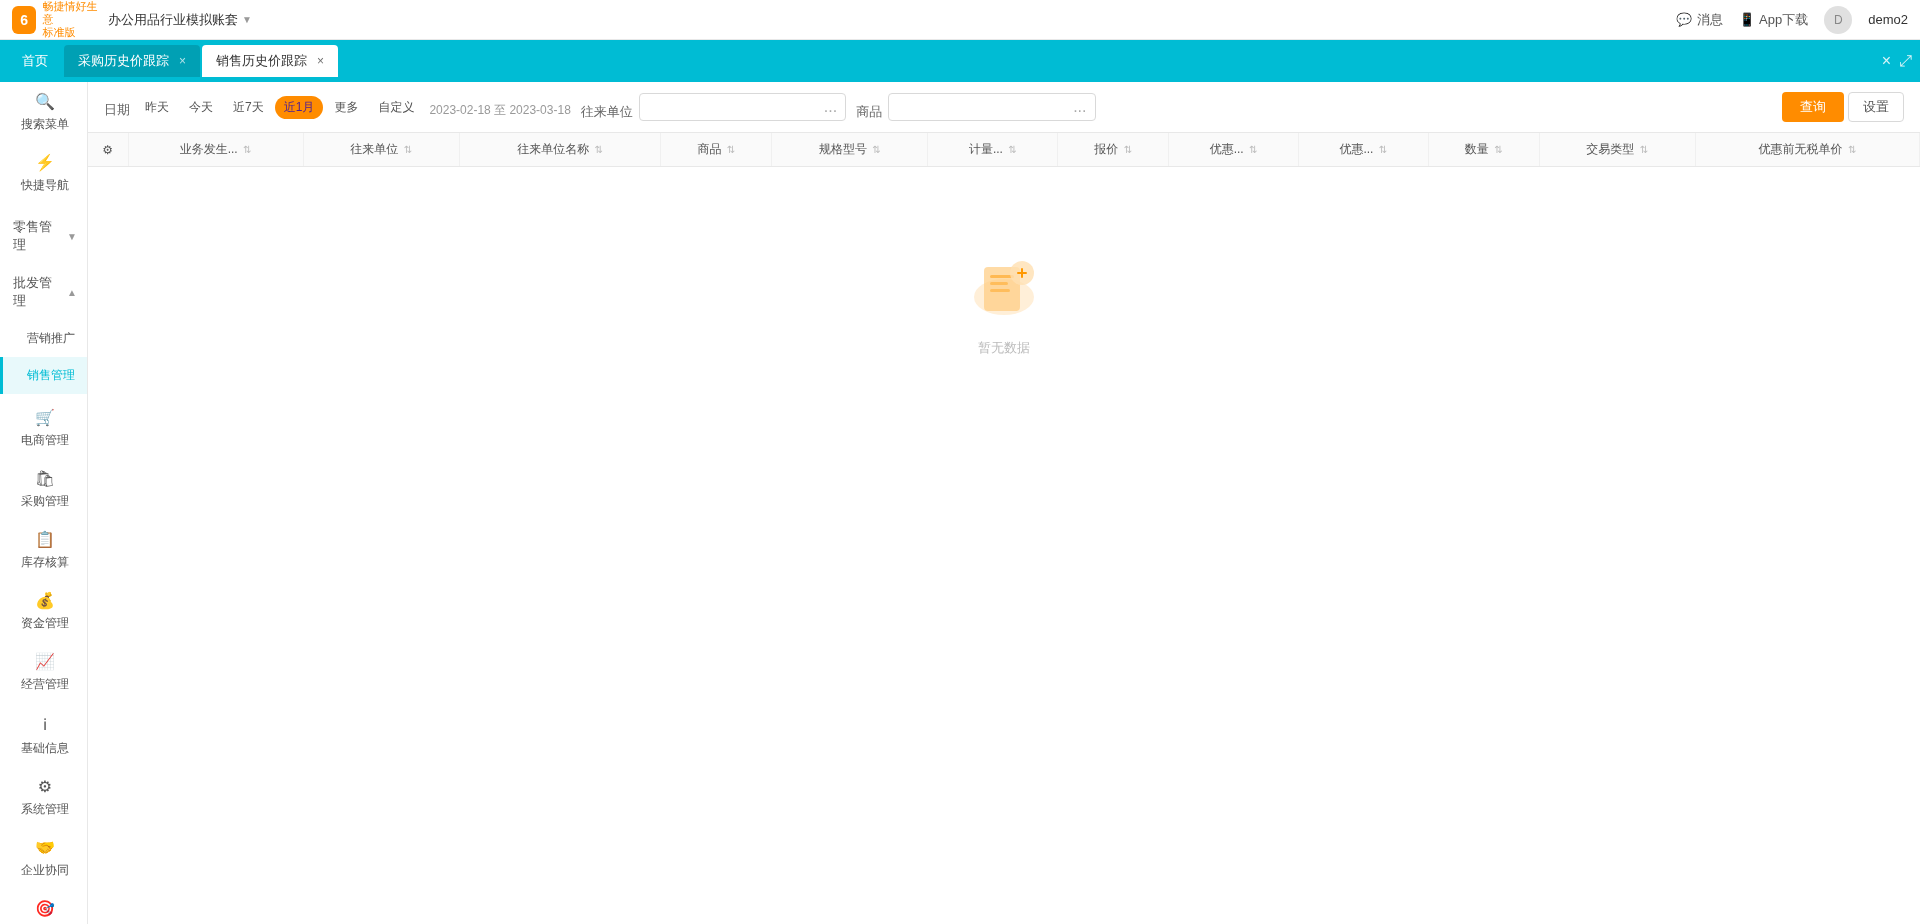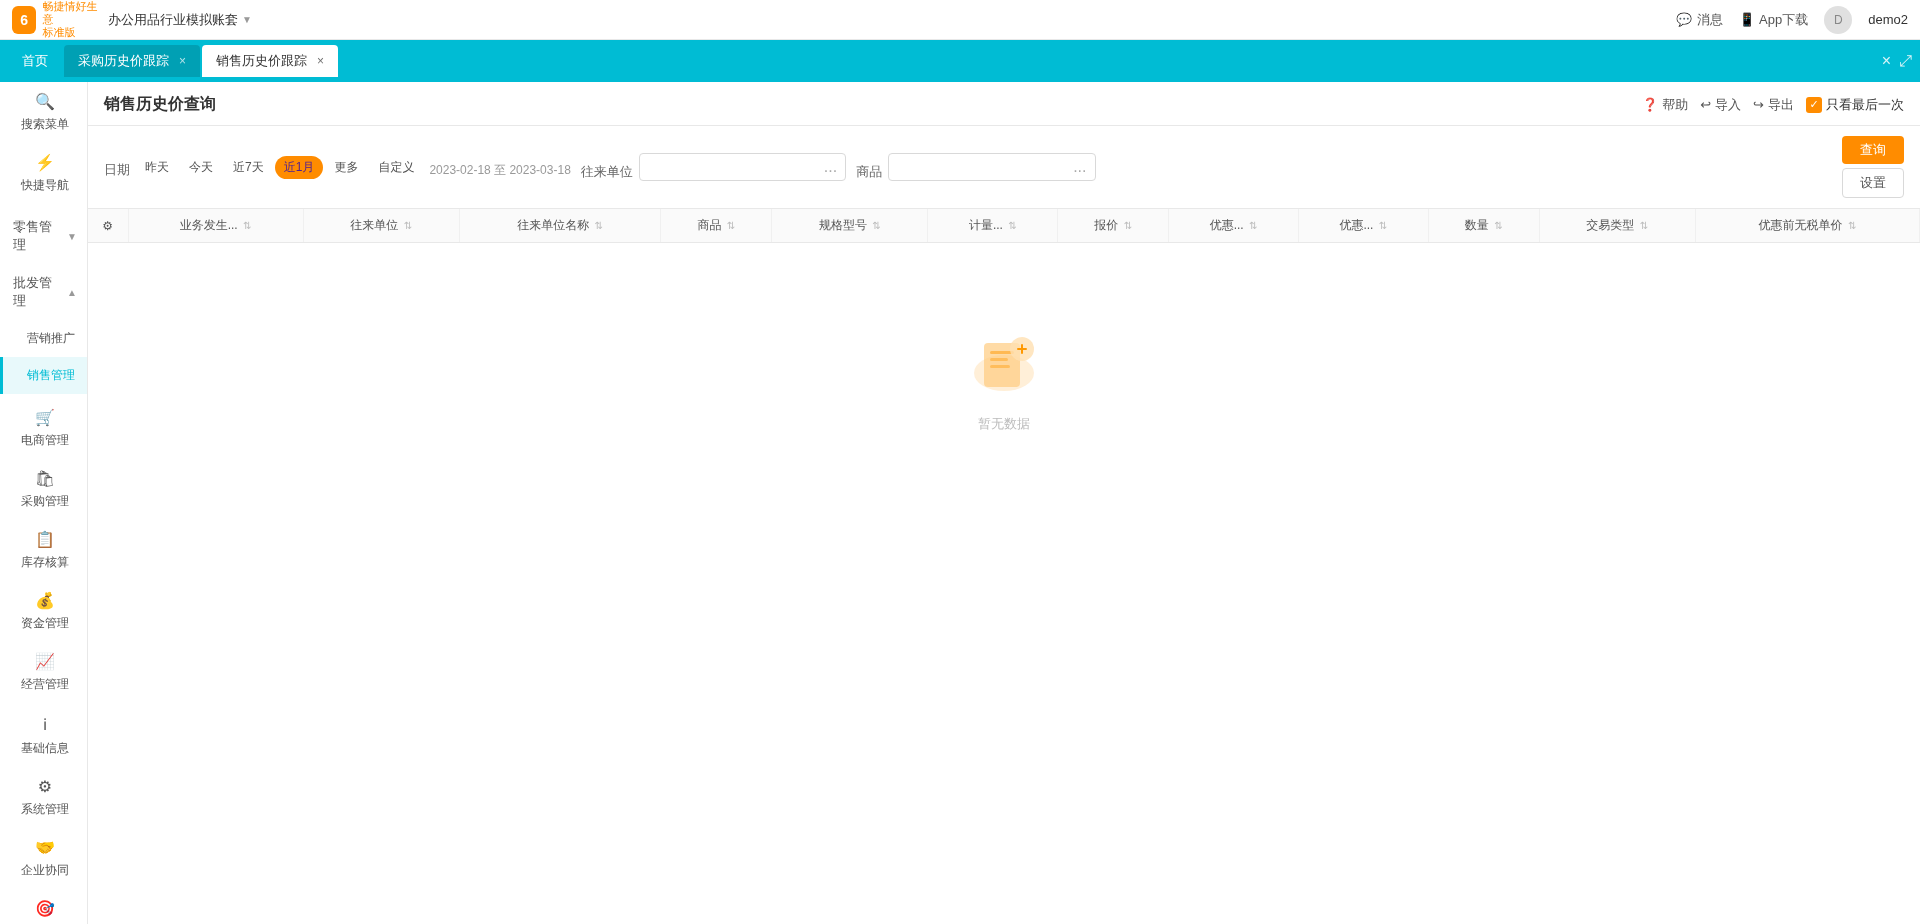--- a/index.html
+++ b/index.html
@@ -64,21 +64,21 @@
     .filter-label { color: #666; font-size: 13px; white-space: nowrap; }
     .date-btns { display: flex; align-items: center; gap: 2px; }
     .date-btn { padding: 2px 8px; border-radius: 3px; cursor: pointer; font-size: 12px; color: #555; border: 1px solid transparent; }
     .date-btn.active { background: #ff8c00; color: #4c1d95; border-radius: 20px; }
     .date-range { font-size: 12px; color: #999; margin-top: 2px; }
     .filter-input-wrap { display: flex; align-items: center; border: 1px solid #d9d9d9; border-radius: 4px; padding: 0 8px; height: 28px; min-width: 180px; background: #fff; }
     .filter-input { border: none; outline: none; font-size: 13px; width: 100%; color: #333; }
     .filter-dots { color: #aaa; font-size: 16px; cursor: pointer; margin-left: auto; }
     .query-btn { background: #ff8c00; color: #fff; border: none; border-radius: 4px; padding: 5px 18px; cursor: pointer; font-size: 13px; }
     .settings-btn { background: #fff; color: #555; border: 1px solid #d9d9d9; border-radius: 4px; padding: 5px 14px; cursor: pointer; font-size: 13px; }
-    .filter-actions { display: flex; flex-direction: column; gap: 4px; margin-left: auto; }
+    .filter-actions { display: flex; flex-direction: row; gap: 4px; margin-left: auto; }
 
     
     .table-wrap { flex: 1; overflow: auto; background: #fff; margin: 0; }
     .data-table { width: 100%; border-collapse: collapse; }
     .data-table th { background: #fafafa; border-bottom: 1px solid #e8e8e8; border-right: 1px solid #f0f0f0; padding: 8px 10px; font-weight: 500; color: #555; font-size: 12px; white-space: nowrap; cursor: pointer; user-select: none; }
     .data-table th:first-child { width: 40px; }
     .data-table th .sort-icon { color: #bbb; font-size: 10px; margin-left: 2px; }
     .th-gear { width: 36px; background: #fafafa; }
     .empty-area { display: flex; flex-direction: column; align-items: center; justify-content: center; padding: 80px 0; }
     .empty-img { width: 80px; height: 80px; position: relative; }
@@ -200,43 +200,20 @@
     </div>
     <div class="sidebar-item">
       <span class="sidebar-icon">🎯</span>
       <span>新手引导</span>
     </div>
 
   </div>
 
   <div class="content">
 
-    <div class="page-header">
-      <div class="page-title-row">
-        <h1 class="page-title">销售历史价查询</h1>
-        <div class="header-actions">
-          <div class="header-action-btn">
-            <span>❓</span>
-            <span>帮助</span>
-          </div>
-          <div class="header-action-btn">
-            <span>↩</span>
-            <span>导入</span>
-          </div>
-          <div class="header-action-btn">
-            <span>↪</span>
-            <span>导出</span>
-          </div>
-          <label class="checkbox-label">
-            <div class="checkbox-checked">✓</div>
-            <span>只看最后一次</span>
-          </label>
-        </div>
-      </div>
-    </div>
 
     <div class="filter-bar">
       <div class="filter-group">
         <span class="filter-label">日期</span>
         <div class="date-btns">
           <span class="date-btn">昨天</span>
           <span class="date-btn">今天</span>
           <span class="date-btn">近7天</span>
           <span class="date-btn active">近1月</span>
           <span class="date-btn">更多</span>

